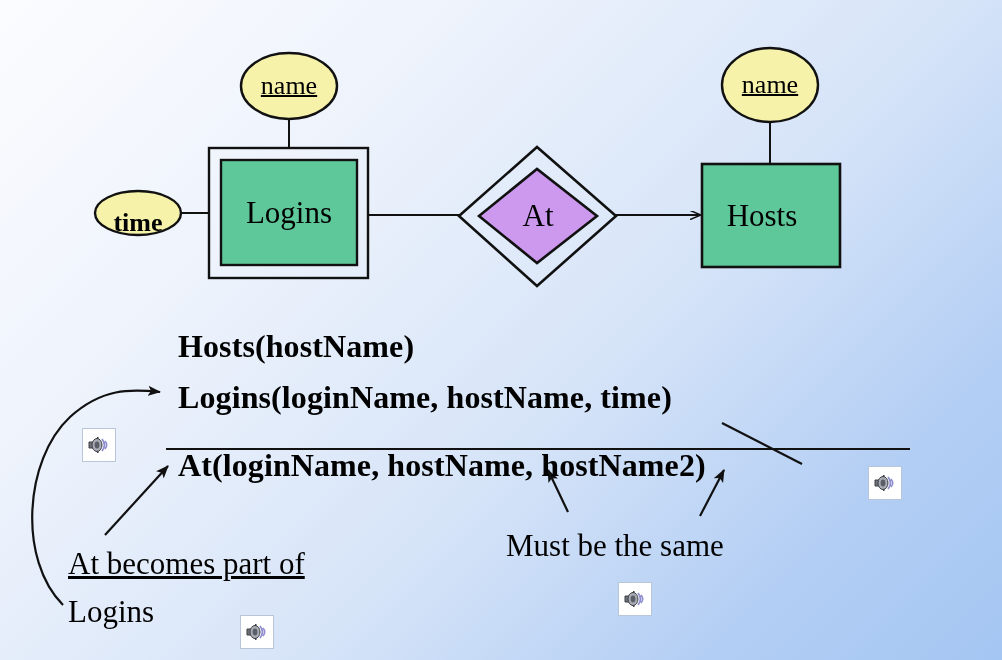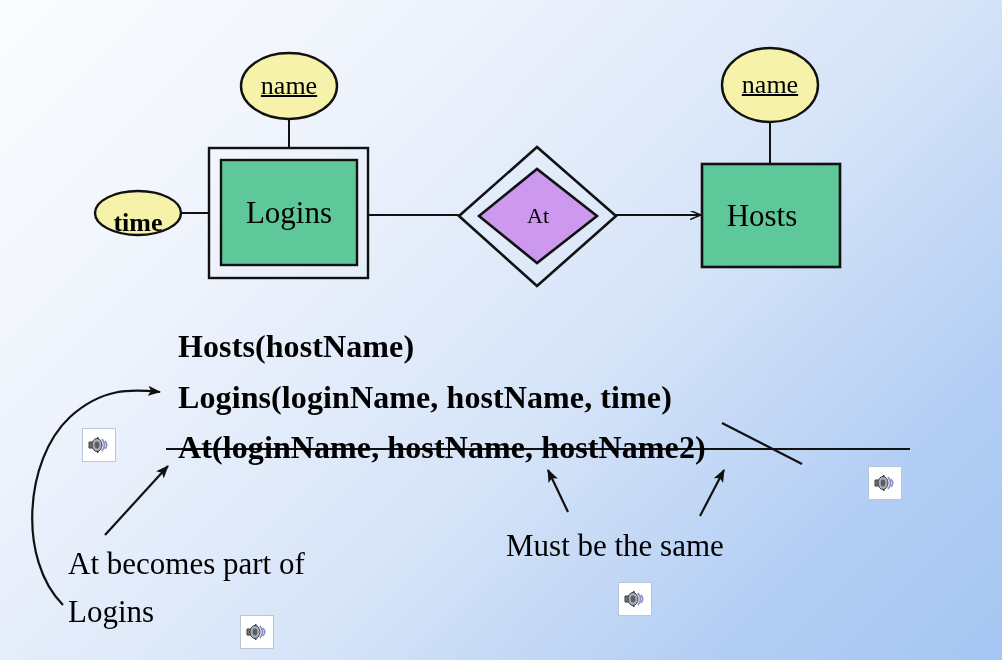--- a/index.html
+++ b/index.html
@@ -26,21 +26,21 @@
     position: absolute;
     display: flex;
     align-items: center;
     justify-content: center;
     font-family: "Liberation Serif", "DejaVu Serif", serif;
     color: #000000;
     white-space: nowrap;
     pointer-events: none;
   }
   .entity-label { font-size: 31px; }
-  .rel-label    { font-size: 22px; }
+  .rel-label    { font-size: 31px; }
   .attr-label   { font-size: 26px; }
   .attr-key     { text-decoration: underline; text-underline-offset: 1px; }
 
   .schema-line {
     position: absolute;
     font-size: 32px;
     line-height: 1.0;
     white-space: nowrap;
     letter-spacing: 0.1px;
     font-weight: bold;
@@ -124,23 +124,23 @@
   <div class="node-label attr-label attr-key" style="left:241px; top:53px; width:96px; height:66px;">name</div>
 
   <div class="node-label attr-label" style="left:95px; top:201px; width:86px; height:44px;font-weight:bold;">time</div>
 
   <div class="node-label attr-label attr-key" style="left:722px; top:48px; width:96px; height:74px;">name</div>
 
   <div class="schema-line" style="left:178px; top:330px;">Hosts(hostName)</div>
 
   <div class="schema-line" style="left:178px; top:381px;">Logins(loginName, hostName, time)</div>
 
-  <div class="schema-line" style="left:178px; top:431px;">At(loginName, hostName, hostName2)</div>
+  <div class="schema-line" style="left:178px; top:449px;">At(loginName, hostName, hostName2)</div>
 
-  <div class="annot" style="left:68px; top:546px;">At becomes part of</div>
+  <div class="annot" style="left:68px; top:546px;text-decoration:underline;">At becomes part of</div>
   <div class="annot" style="left:68px; top:594px;">Logins</div>
 
   <div class="annot" style="left:506px; top:528px;text-align:right;">Must be the same</div>
 
   <div class="speaker" style="left:82px; top:428px;">
     <svg width="26" height="22" viewBox="0 0 26 22" xmlns="http://www.w3.org/2000/svg">
       <path d="M3 8 h4 L12 3 v16 L7 14 H3 Z" fill="#6f7279" stroke="#3c3f46" stroke-width="1"></path>
       <ellipse cx="11" cy="11" rx="5" ry="6.5" fill="#a9acb4" stroke="#3c3f46" stroke-width="1"></ellipse>
       <ellipse cx="11" cy="11" rx="2.4" ry="3.4" fill="#5b5e66"></ellipse>
       <path d="M16 5 q5 6 0 12" fill="none" stroke="#8f8fd0" stroke-width="1.8"></path>

